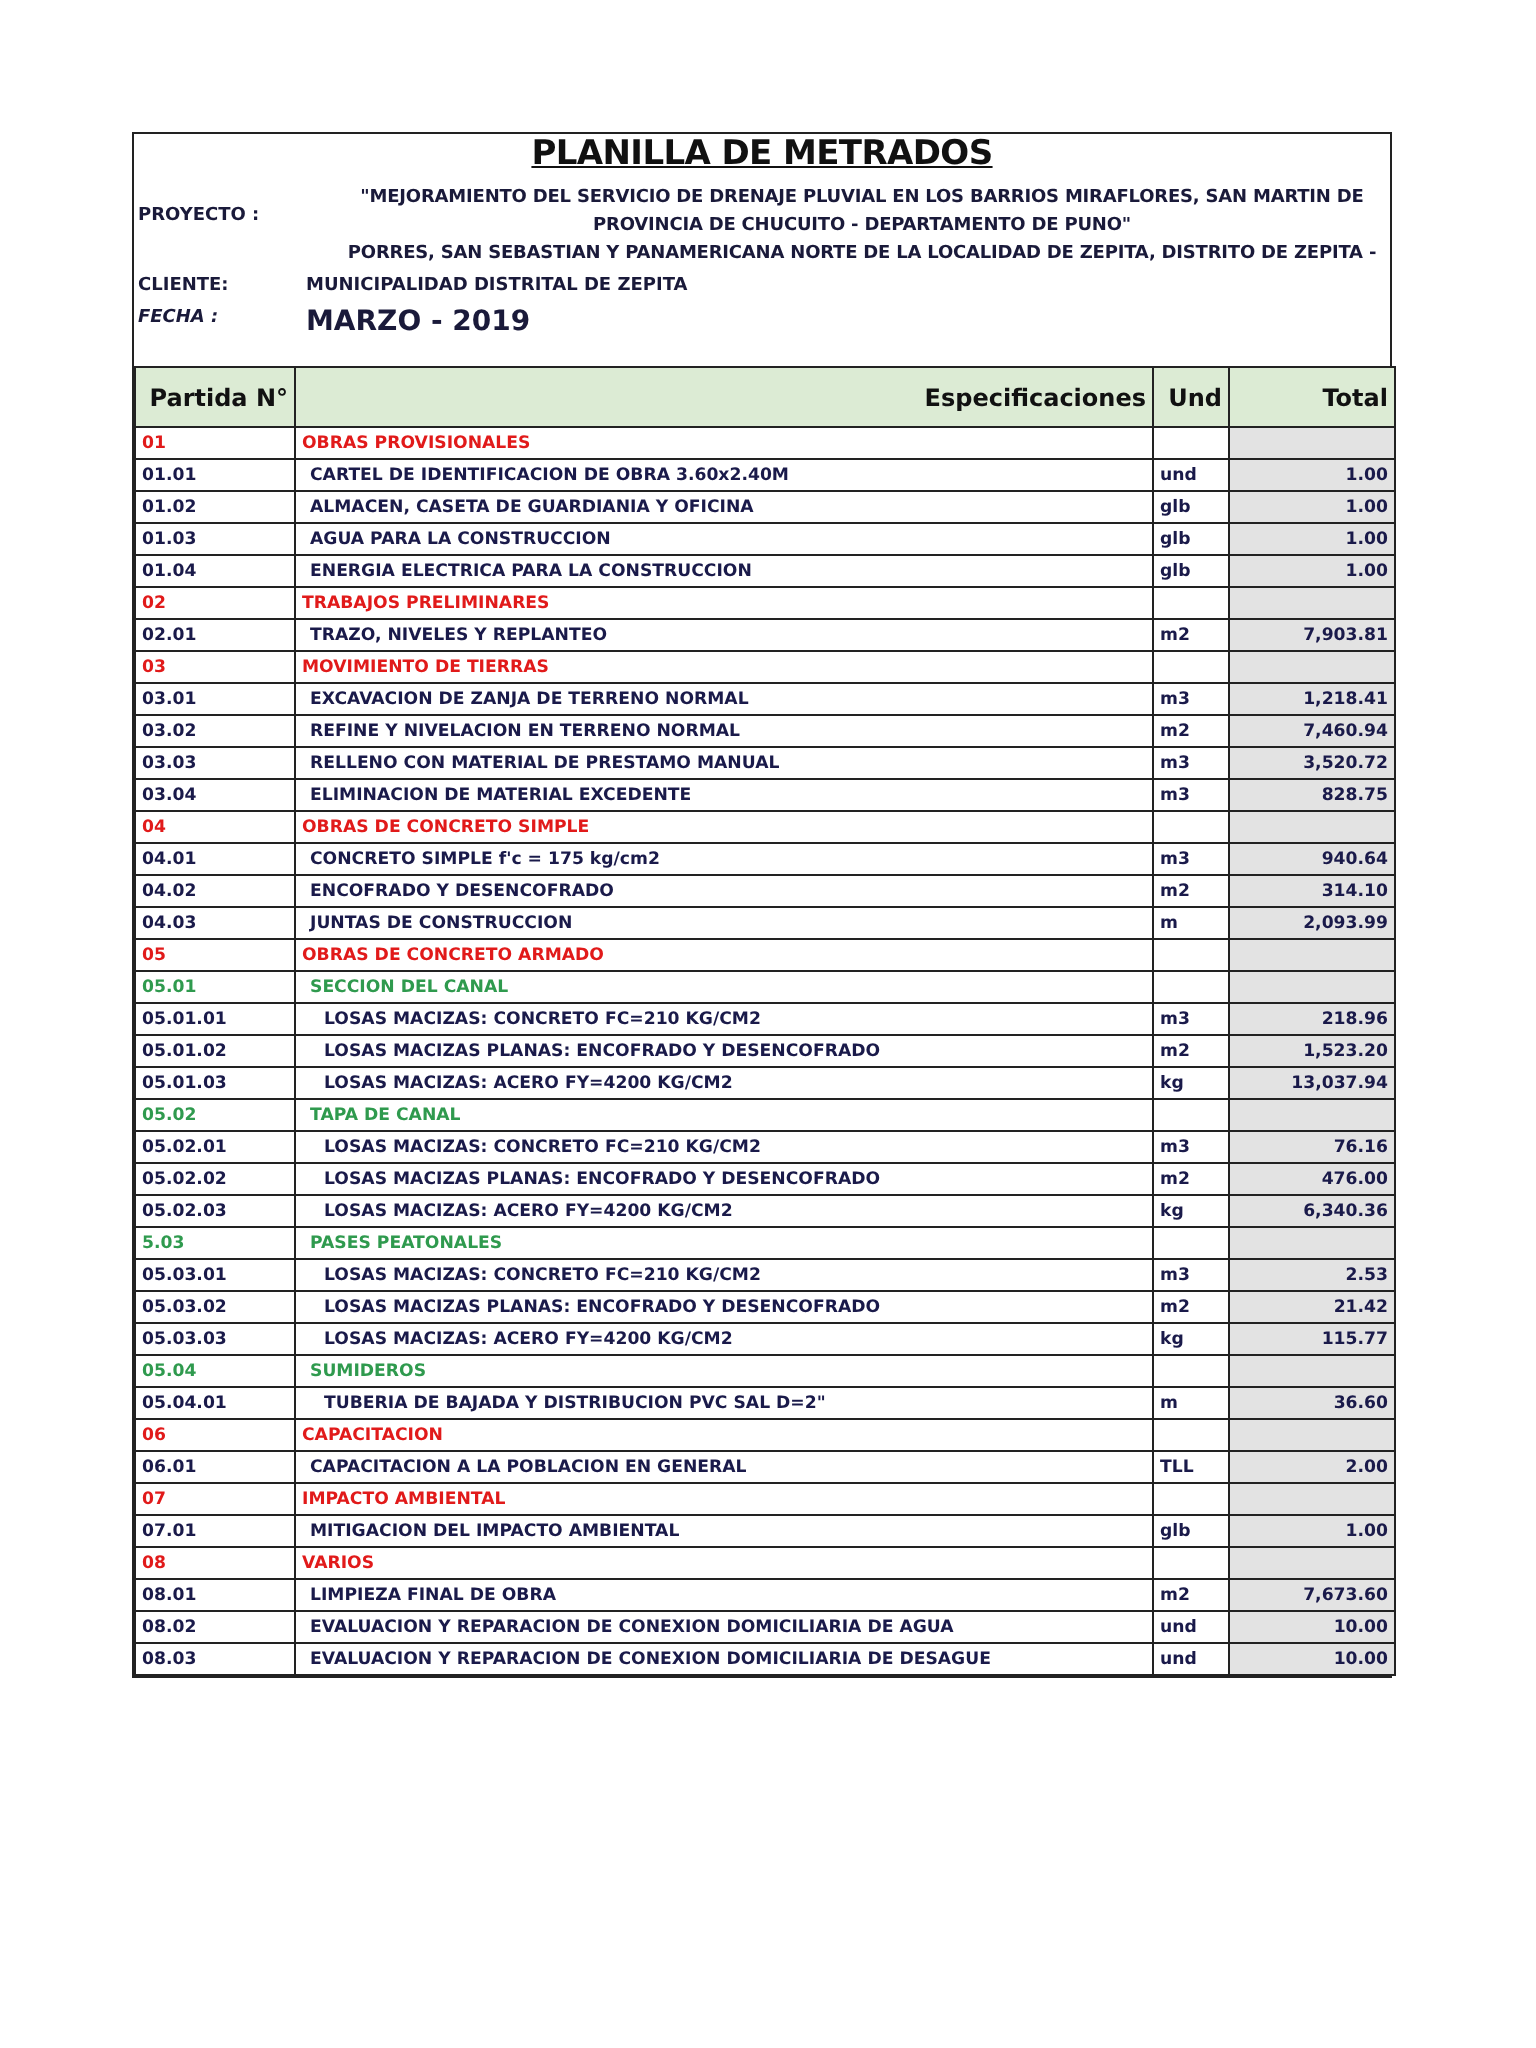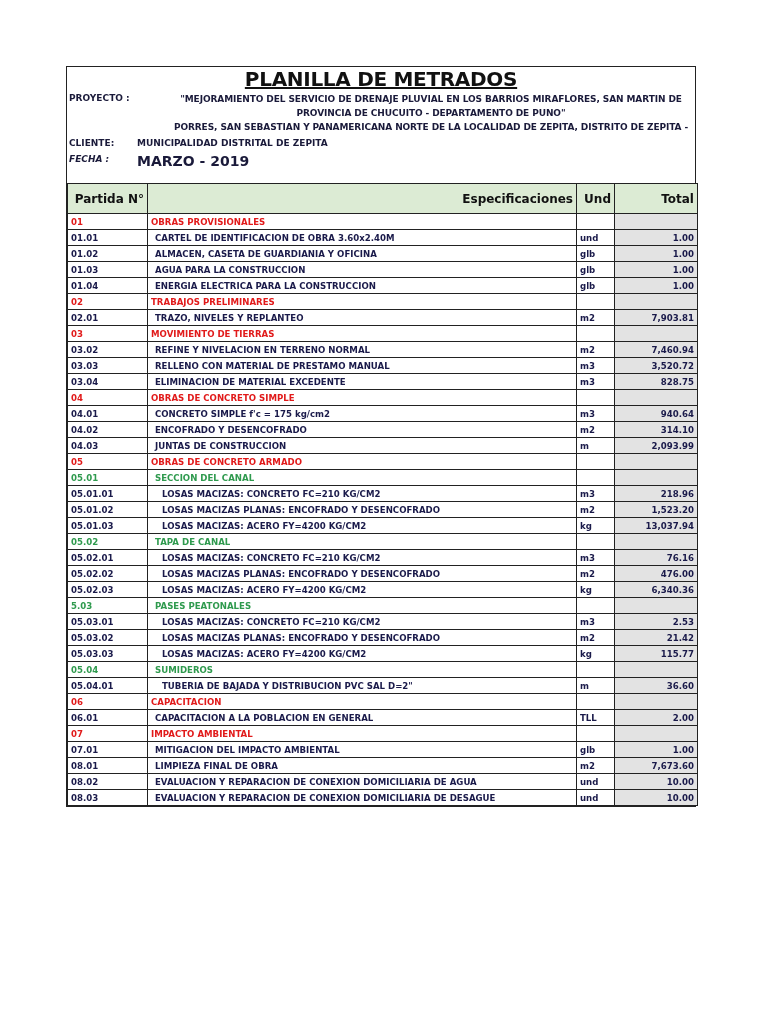--- a/index.html
+++ b/index.html
@@ -1,41 +1,41 @@
 <!DOCTYPE html>
 <html><head>
 <meta charset="utf-8">
 <style>
   html, body { margin:0; padding:0; background:#ffffff; }
   body { width:768px; height:1024px; position:relative; font-family:"DejaVu Sans", sans-serif; }
   .sheet { position:absolute; left:66px; top:66px; width:630px; border:1.5px solid #222; box-sizing:border-box; background:#fff; }
   .head { position:relative; height:116px; }
-  .title { position:absolute; left:0; right:0; top:0; text-align:center; font-size:20px; font-weight:bold; text-decoration:underline; color:#111; letter-spacing:-0.3px; }
+  .title { position:absolute; left:0; right:0; top:0; text-align:center; font-size:17px; font-weight:bold; text-decoration:underline; color:#111; letter-spacing:-0.3px; }
   .lbl { position:absolute; left:2px; font-size:9px; font-weight:bold; color:#1a1a3a; }
   .proj { position:absolute; left:94px; width:540px; top:25px; text-align:center; font-size:9px; font-weight:bold; color:#1a1a3a; line-height:14px; letter-spacing:-0.1px; }
-  .val { position:absolute; left:70px; font-size:9px; font-weight:bold; color:#1a1a3a;text-align:center; }
+  .val { position:absolute; left:86px; font-size:9px; font-weight:bold; color:#1a1a3a;text-align:center; }
   .val.big { font-size:14px; }
   table { border-collapse:collapse; width:100%; table-layout:fixed; }
   th, td { border:1px solid #222; padding:0 3px; height:15px; font-size:8.6px; font-weight:bold; color:#1a1a4a; white-space:nowrap; overflow:hidden; }
   th { background:#dcebd4; height:29px; font-size:12px; color:#111; text-align:right; border-top:1.5px solid #222; }
   td.unit { text-align:left; }
   td.total { background:#e3e3e3; text-align:right; }
   td.spec { padding-left:7px; }
   tr.cat td.code, tr.cat td.spec { color:#e11a1a; padding-left:3px; }
   tr.sub td.code, tr.sub td.spec { color:#2f9a4e; }
   tr.sub td.spec { padding-left:7px; }
   tr.lvl3 td.spec { padding-left:14px; }
 </style>
 </head>
 <body>
 
 <div class="sheet">
   <div class="head">
     <div class="title">PLANILLA DE METRADOS</div>
-    <div class="lbl" style="top:26px;">PROYECTO :</div>
+    <div class="lbl" style="top:36px;">PROYECTO :</div>
     <div class="proj">
       <div>"MEJORAMIENTO DEL SERVICIO DE DRENAJE PLUVIAL EN LOS BARRIOS MIRAFLORES, SAN MARTIN DE</div>
       <div>PROVINCIA DE CHUCUITO - DEPARTAMENTO DE PUNO"</div>
       <div>PORRES, SAN SEBASTIAN Y PANAMERICANA NORTE DE LA LOCALIDAD DE ZEPITA, DISTRITO DE ZEPITA -</div>
     </div>
     <div class="lbl" style="top:71px;">CLIENTE:</div>
     <div class="val" style="top:71px;">MUNICIPALIDAD DISTRITAL DE ZEPITA</div>
     <div class="lbl" style="top:87px;font-style:italic;">FECHA :</div>
     <div class="val big" style="top:86px;">MARZO - 2019</div>
   </div>
@@ -97,20 +97,26 @@
           <td class="unit">m2</td>
           <td class="total">7,903.81</td>
         </tr>
         <tr class="cat">
           <td class="code">03</td>
           <td class="spec">MOVIMIENTO DE TIERRAS</td>
           <td class="unit"></td>
           <td class="total"></td>
         </tr>
         <tr class="item">
+          <td class="code">03.01</td>
+          <td class="spec">EXCAVACION DE ZANJA DE TERRENO NORMAL</td>
+          <td class="unit">m3</td>
+          <td class="total">1,218.41</td>
+        </tr>
+        <tr class="item">
           <td class="code">03.02</td>
           <td class="spec">REFINE Y NIVELACION  EN TERRENO NORMAL</td>
           <td class="unit">m2</td>
           <td class="total">7,460.94</td>
         </tr>
         <tr class="item">
           <td class="code">03.03</td>
           <td class="spec">RELLENO CON MATERIAL DE PRESTAMO MANUAL</td>
           <td class="unit">m3</td>
           <td class="total">3,520.72</td>
@@ -251,20 +257,26 @@
           <td class="code">07</td>
           <td class="spec">IMPACTO AMBIENTAL</td>
           <td class="unit"></td>
           <td class="total"></td>
         </tr>
         <tr class="item">
           <td class="code">07.01</td>
           <td class="spec">MITIGACION DEL IMPACTO AMBIENTAL</td>
           <td class="unit">glb</td>
           <td class="total">1.00</td>
+        </tr>
+        <tr class="cat">
+          <td class="code">08</td>
+          <td class="spec">VARIOS</td>
+          <td class="unit"></td>
+          <td class="total"></td>
         </tr>
         <tr class="item">
           <td class="code">08.01</td>
           <td class="spec">LIMPIEZA FINAL DE OBRA</td>
           <td class="unit">m2</td>
           <td class="total">7,673.60</td>
         </tr>
         <tr class="item">
           <td class="code">08.02</td>
           <td class="spec">EVALUACION Y REPARACION DE CONEXION DOMICILIARIA DE AGUA</td>

